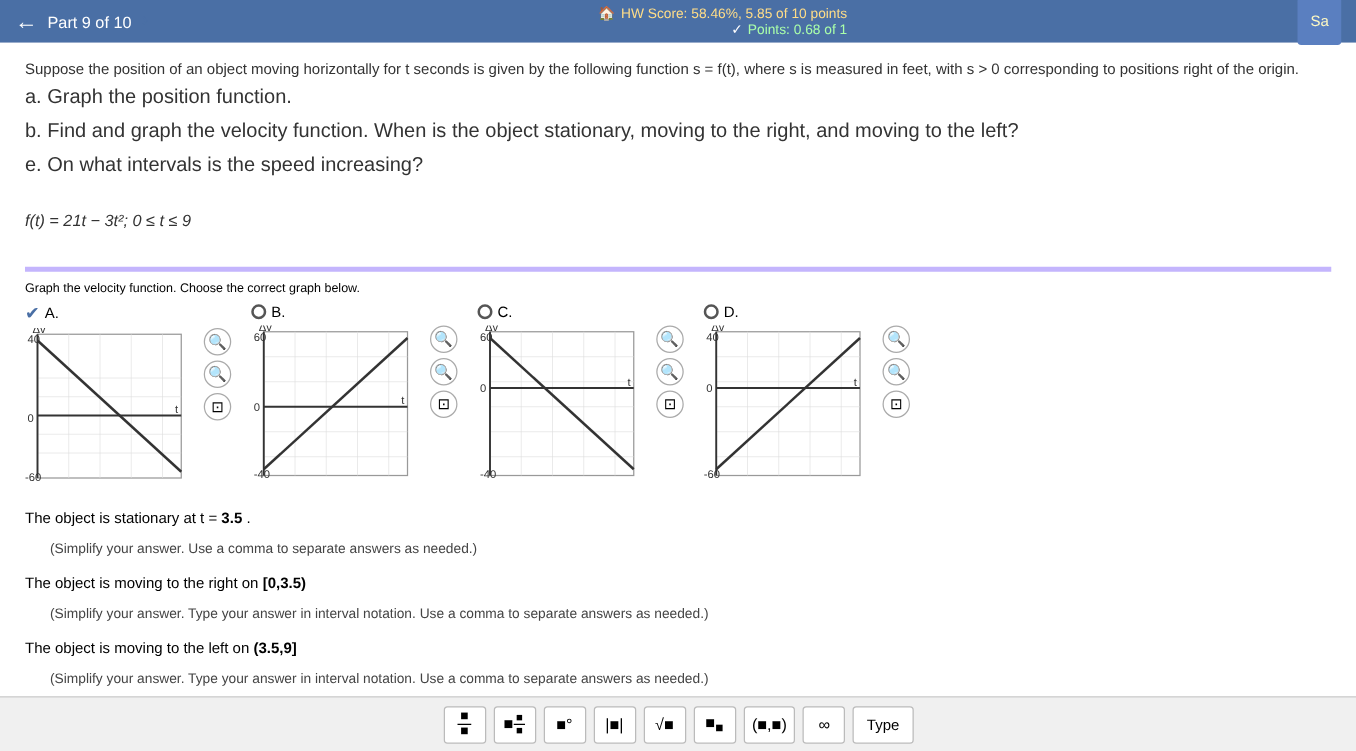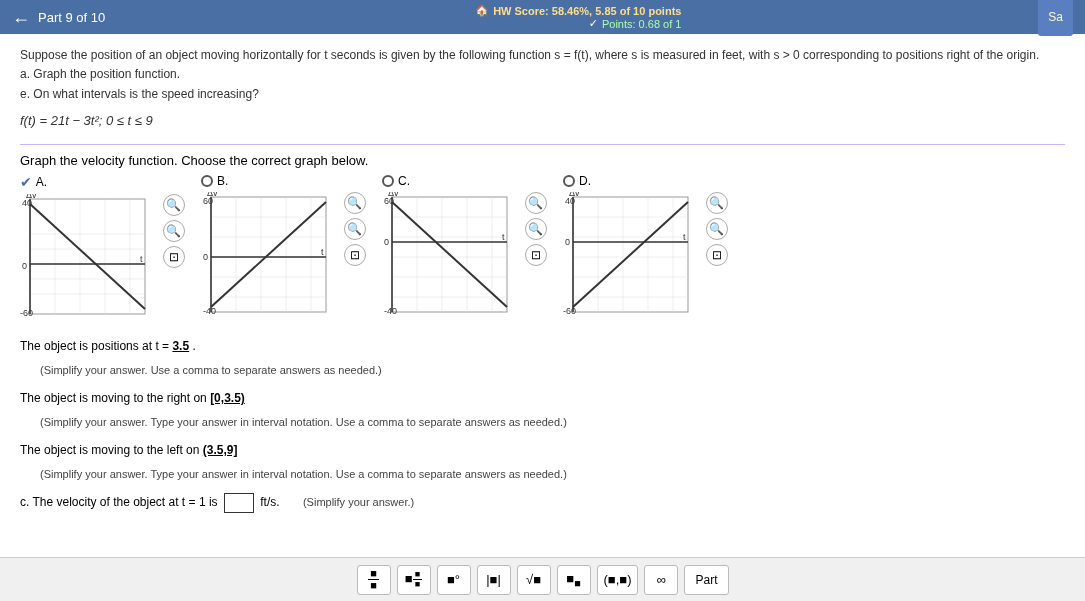--- a/index.html
+++ b/index.html
@@ -35,21 +35,21 @@
       align-items: flex-end;
       font-size: 11px;
     }
 
     .score-line {
       display: flex;
       align-items: center;
       gap: 4px;
     }
 
-    .hw-score { color: #ffdd88; font-weight: bold; }
+    .hw-score { color: #ffdd88; font-weight: normal; }
     .points-score { color: #aaffaa; }
 
     .save-btn {
       background: #5a7fc0;
       color: #fef9c3;
       border: none;
       padding: 12px 10px;
       border-radius: 3px;
       cursor: pointer;
       font-size: 12px;
@@ -69,42 +69,42 @@
       padding: 12px 20px;
       height: calc(601px - 34px - 44px);
       overflow-y: auto;
     }
 
     .problem-header {
       font-size: 12px;
       color: #333;
       line-height: 1.5;
       margin-bottom: 6px;
-      border-bottom: 1px solid #c4b5fd;
+      border-bottom: 4px solid #c4b5fd;
       padding-bottom: 8px;
     }
 
     .problem-parts {
-      font-size: 12px;
+      font-size: 16px;
       line-height: 1.7;
       margin-bottom: 4px;
     }
 
     .function-display {
       font-size: 13px;
       font-style: italic;
-      margin: 6px 0;
+      margin: 20px 0;
     }
 
     .graph-section {
       margin: 8px 0;
     }
 
     .graph-section-label {
-      font-size: 13px;
+      font-size: 10px;
       margin-bottom: 6px;
     }
 
     .graphs-row {
       display: flex;
       gap: 16px;
       align-items: flex-start;
       margin-bottom: 10px;
     }
 
@@ -162,21 +162,20 @@
       font-size: 12px;
       line-height: 2;
       margin-top: 8px;
     }
 
     .answer-row {
       margin-bottom: 4px;
     }
 
     .answer-underline {
-      text-decoration: underline;
       font-weight: bold;
     }
 
     .instruction-small {
       font-size: 11px;
       color: #444;
       margin-left: 20px;
     }
 
     .velocity-input {
@@ -266,20 +265,21 @@
   </div>
   <button class="save-btn">Sa</button>
 </div>
 
 <div class="main-content">
 
   <div class="problem-header">
     <span>Suppose the position of an object moving horizontally for t seconds is given by the following function s = f(t), where s is measured in feet, with s &gt; 0 corresponding to positions right of the origin.</span>
     <div class="problem-parts">
       <div>a. Graph the position function.</div>
+      <div>b. Find and graph the velocity function. When is the object stationary, moving to the right, and moving to the left?</div>
       <div>e. On what intervals is the speed increasing?</div>
     </div>
     <div class="function-display">f(t) = 21t − 3t²; 0 ≤ t ≤ 9</div>
   </div>
 
   <div class="graph-section">
     <div class="graph-section-label">Graph the velocity function. Choose the correct graph below.</div>
 
     <div class="graphs-row">
 
@@ -426,21 +426,21 @@
           </div>
         </div>
       </div>
 
     </div>
   </div>
 
   <div class="answer-section">
 
     <div class="answer-row">
-      <span>The object is positions at t =</span>
+      <span>The object is stationary at t =</span>
       <span class="answer-underline">3.5</span>
       <span> .</span>
       <br>
       <span class="instruction-small">(Simplify your answer. Use a comma to separate answers as needed.)</span>
     </div>
 
     <div class="answer-row">
       <span>The object is moving to the right on</span>
       <span class="answer-underline">[0,3.5)</span>
       <br>
@@ -489,14 +489,14 @@
   </button>
   <button class="toolbar-btn">
     <span>■<sub>■</sub></span>
   </button>
   <button class="toolbar-btn">
     <span>(■,■)</span>
   </button>
   <button class="toolbar-btn">
     <span>∞</span>
   </button>
-  <button class="toolbar-btn more">Part</button>
+  <button class="toolbar-btn more">Type</button>
 </div>
 
 </body></html>

